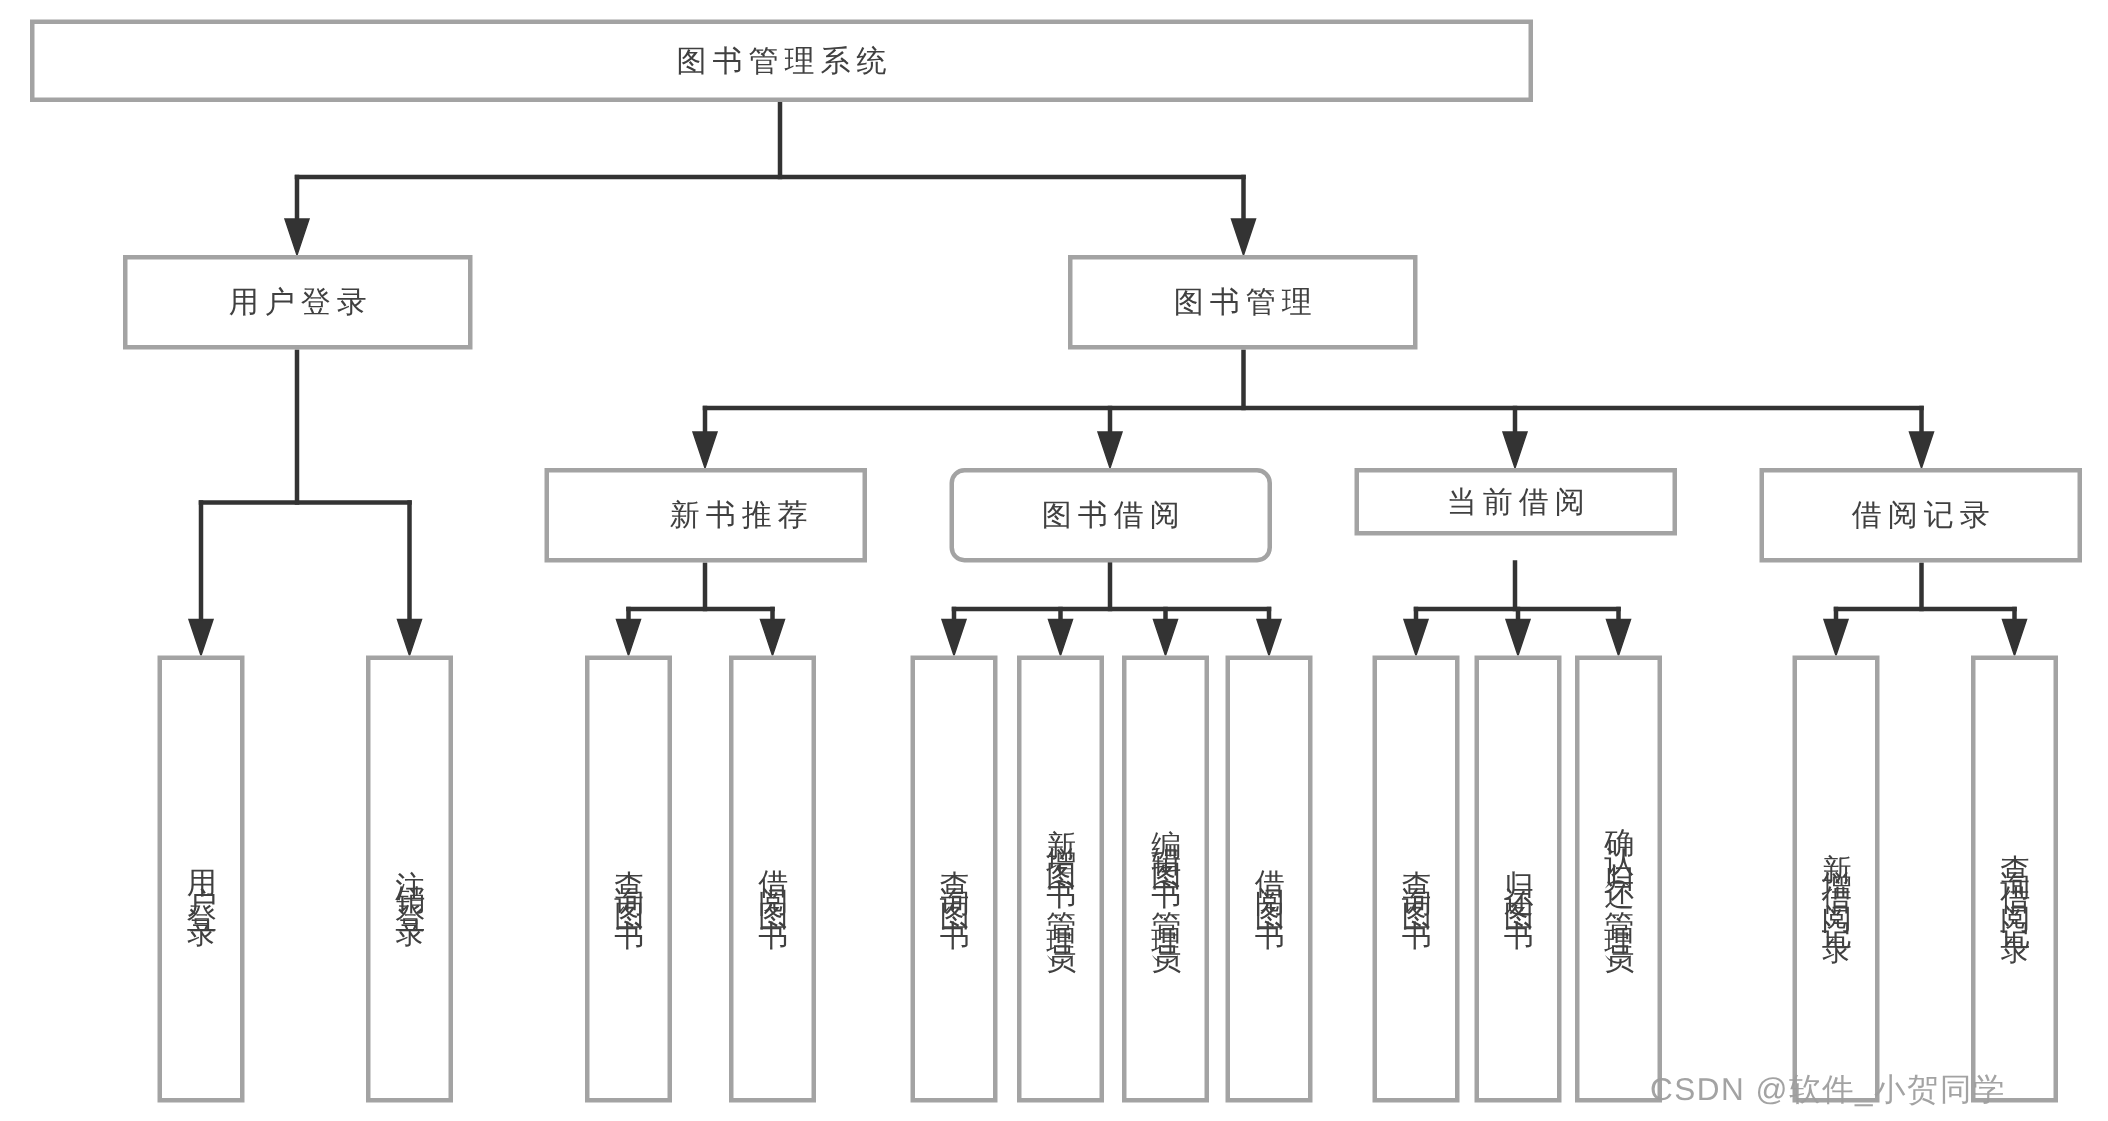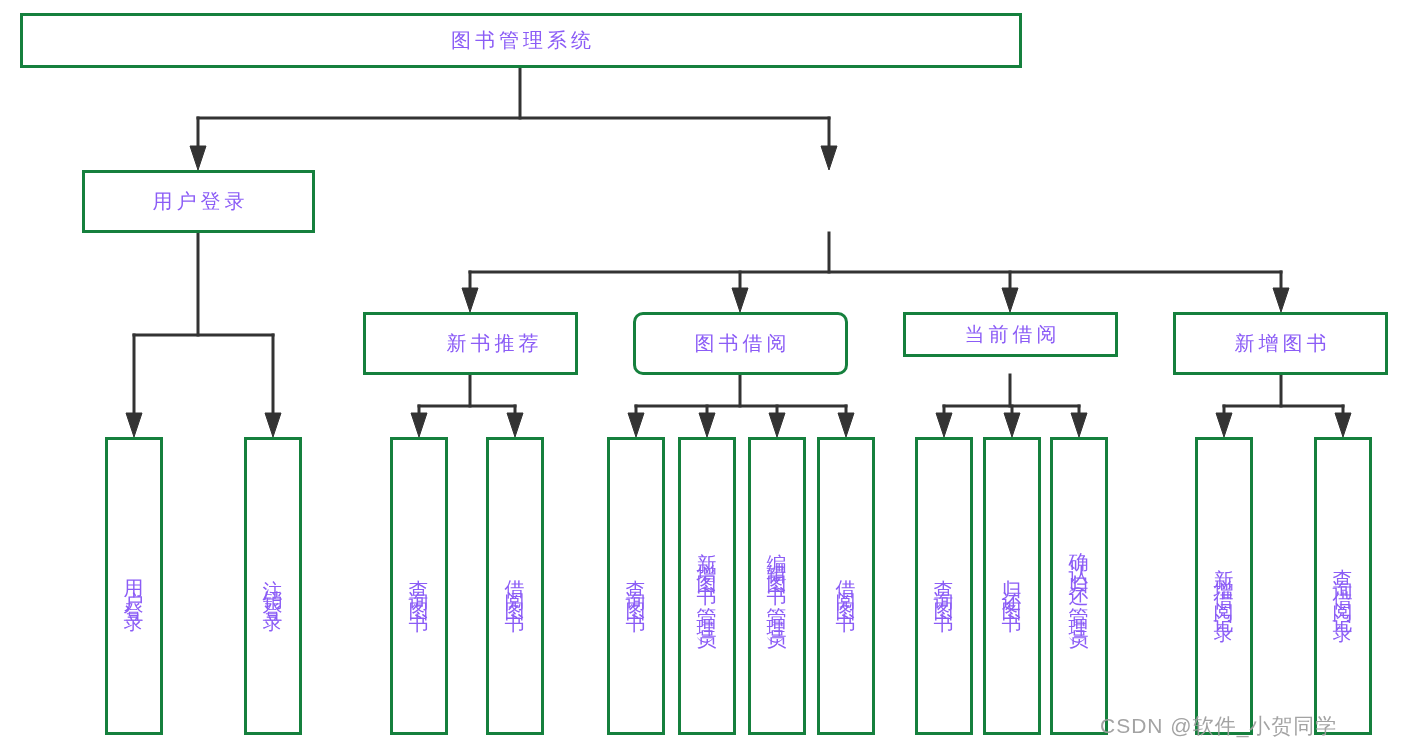--- a/index.html
+++ b/index.html
@@ -24,26 +24,26 @@
   }
   svg.connectors polygon {
     fill: #333333;
     stroke: #333333;
     stroke-width: 1;
     stroke-linejoin: miter;
   }
   .node {
     position: absolute;
     box-sizing: border-box;
-    border: 3px solid #15803d;
+    border: 3px solid #a3a3a3;
     background: #ffffff;
     display: flex;
     align-items: center;
     justify-content: center;
-    color: #8b5cf6;
+    color: #404040;
   }
   .h-node span {
     font-size: 20px;
     letter-spacing: 4px;
     text-indent: 4px;
     white-space: nowrap;
   }
   .v-node span {
     writing-mode: vertical-rl;
     text-orientation: mixed;
@@ -129,32 +129,35 @@
     <polygon points="1335,413 1351,413 1343,437"></polygon>
   </svg>
 
   <div class="node h-node" style="left:20px; top:13px; width:1002px; height:55px;">
     <span>图书管理系统</span>
   </div>
 
   <div class="node h-node" style="left:82px; top:170px; width:233px; height:63px;">
     <span>用户登录</span>
   </div>
+  <div class="node h-node" style="left:712px; top:170px; width:233px; height:63px;">
+    <span>图书管理</span>
+  </div>
 
   <div class="node h-node" style="left:363px; top:312px; width:215px; height:63px;padding-left:44px;">
     <span>新书推荐</span>
   </div>
   <div class="node h-node" style="left:633px; top:312px; width:215px; height:63px;border-radius:10px;">
     <span>图书借阅</span>
   </div>
   <div class="node h-node" style="left:903px; top:312px; width:215px; height:45px;">
     <span>当前借阅</span>
   </div>
   <div class="node h-node" style="left:1173px; top:312px; width:215px; height:63px;">
-    <span>新增图书</span>
+    <span>借阅记录</span>
   </div>
 
   <div class="node v-node" style="left:105px; top:437px; width:58px; height:298px;">
     <span>用户登录</span>
   </div>
   <div class="node v-node" style="left:244px; top:437px; width:58px; height:298px;">
     <span>注销登录</span>
   </div>
 
   <div class="node v-node" style="left:390px; top:437px; width:58px; height:298px;">

